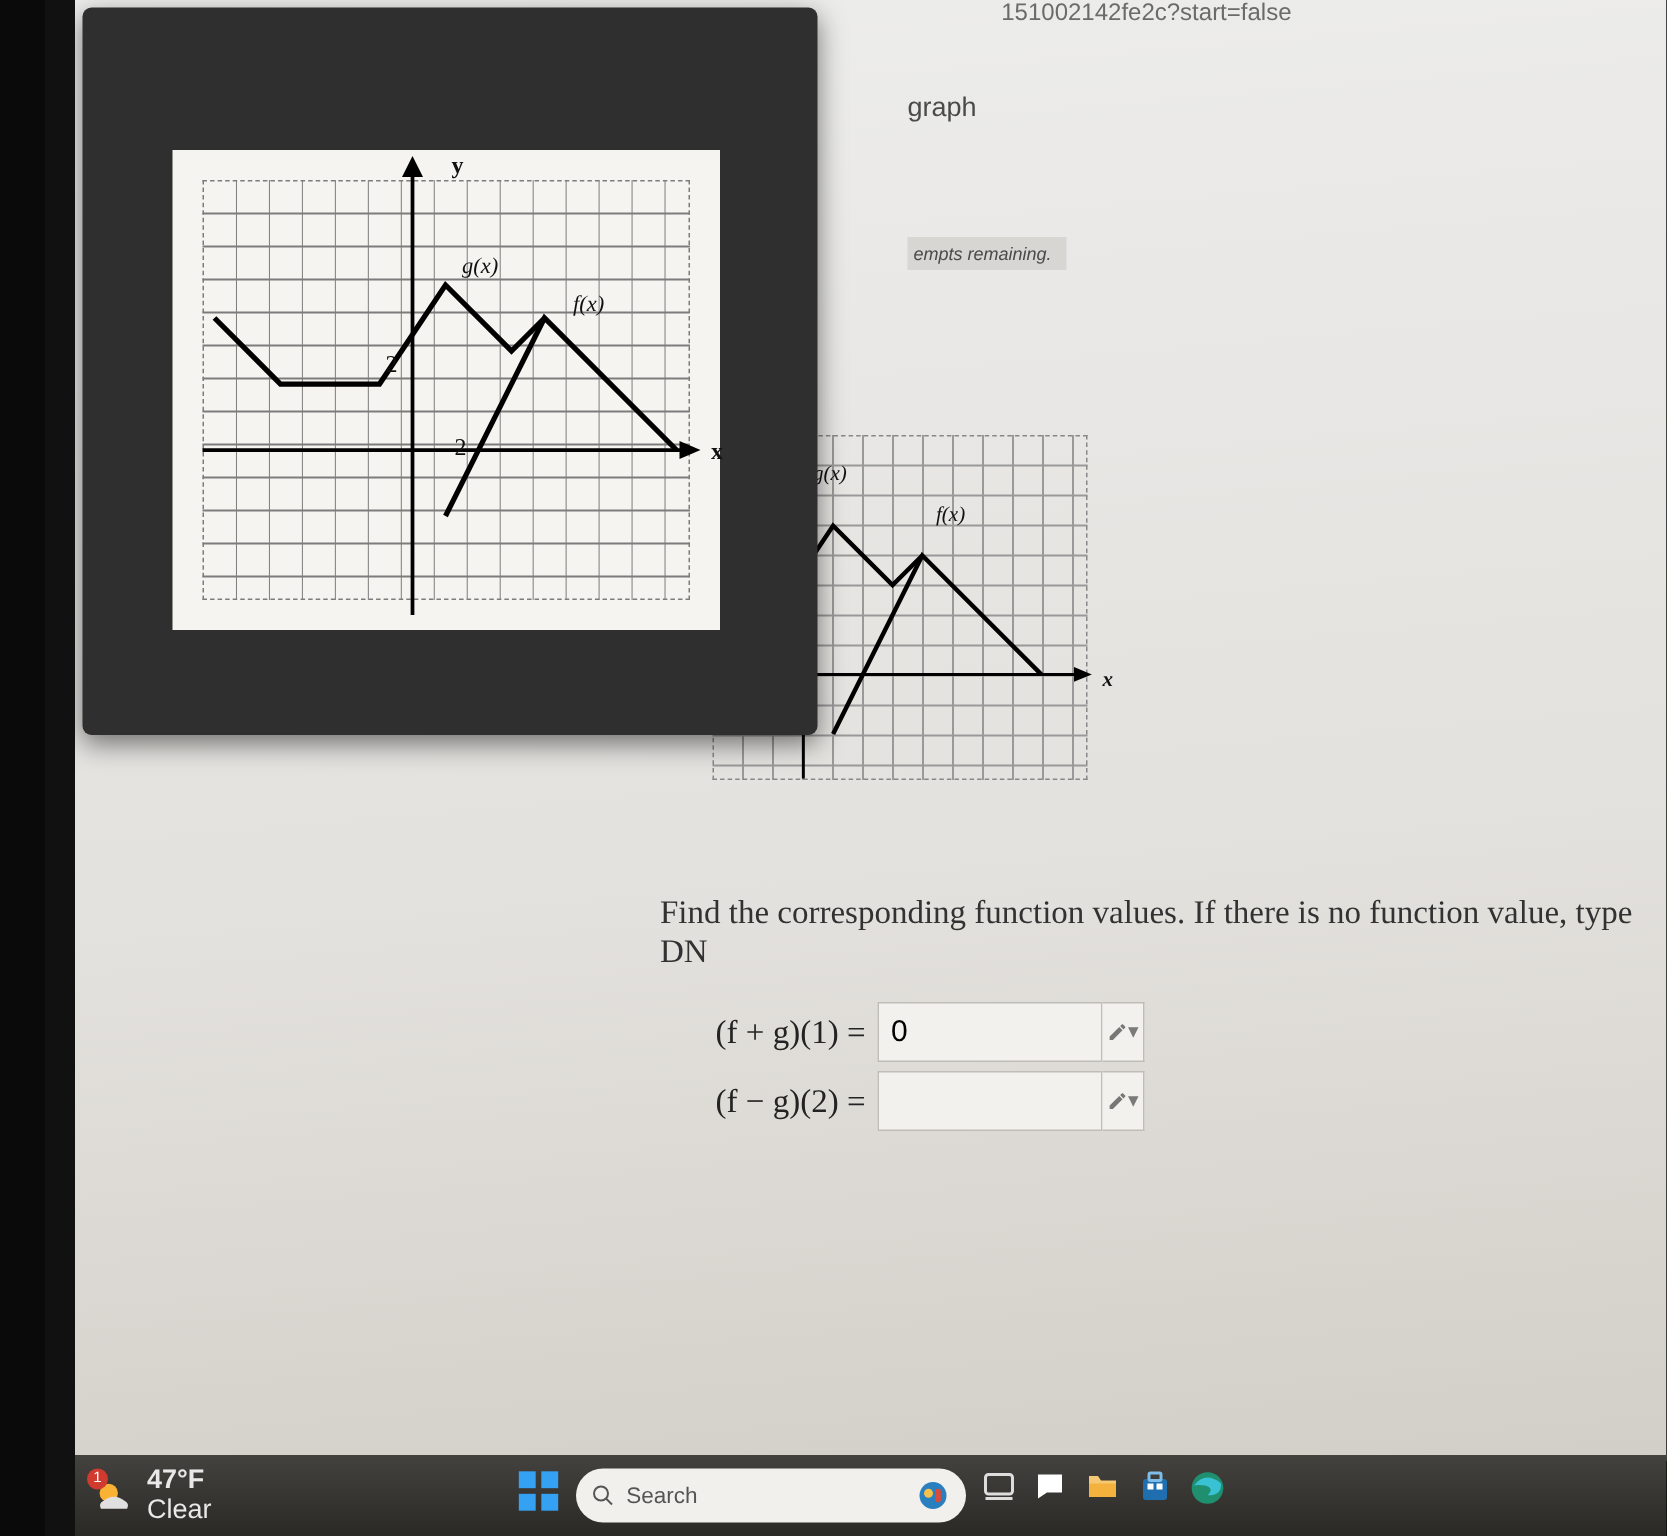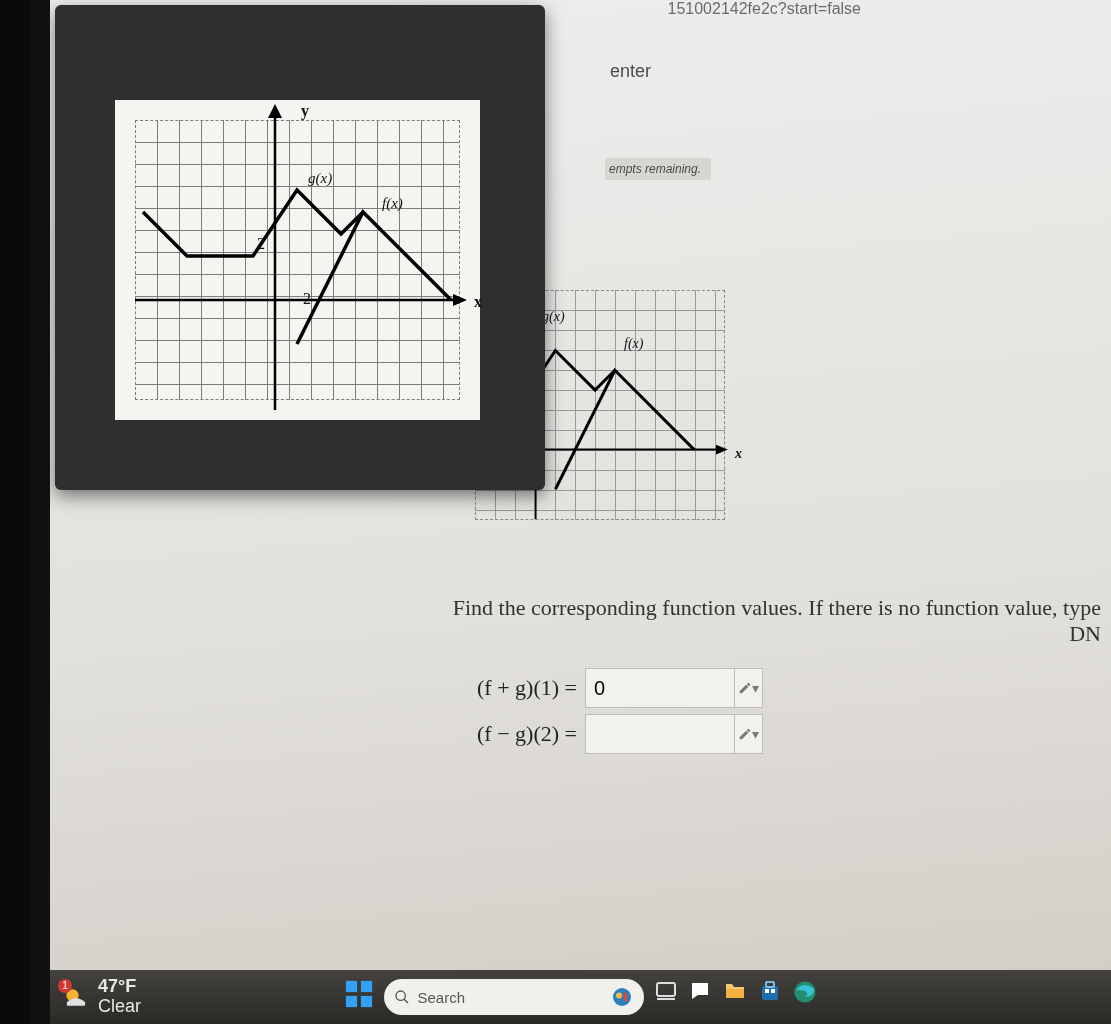--- a/index.html
+++ b/index.html
@@ -71,21 +71,20 @@
   .small-graph .xlbl { right:-18px; top:155px; font-weight:bold;}
   .small-graph .fxlbl { left:148px; top:45px; }
   .small-graph .gxlbl { left:66px; top:18px; }
   .small-graph .num2 { left:40px; top:148px; font-size:15px;}
 
   .find-text {
     position: absolute;
     left: 60px; top: 595px; right: 10px;
     color: #323232; font-size: 22px;
     font-family: Georgia, serif;
-    text-align: right;
   }
 
   .answers {
     position: absolute;
     left: 60px; top: 665px;
     font-family: Georgia, serif;
     font-size: 22px; color:#232323;
   }
   .ans-row { display:flex; align-items:center; height:46px;}
   .ans-row .math { width:145px; text-align:right; padding-right:8px;}
@@ -173,21 +172,21 @@
   .taskbar .search .ext{ margin-left:auto; width:24px;height:24px;}
 </style>
 </head>
 <body>
 
 <div class="bezel"></div>
 
 <div class="screen">
 
   <div class="url-frag">151002142fe2c?start=false</div>
-  <div class="enter-frag">enter</div>
+  <div class="enter-frag">graph</div>
   <div class="attempts-frag">empts remaining.</div>
 
   <div class="content">
 
     <div class="small-graph" title="click to enlarge">
       <svg viewBox="0 0 250 230">
 
         <line x1="60" y1="0" x2="60" y2="230" stroke="#000" stroke-width="2"></line>
         <polygon points="60,-4 55,8 65,8" fill="#000"></polygon>
         <line x1="0" y1="160" x2="250" y2="160" stroke="#000" stroke-width="2"></line>

